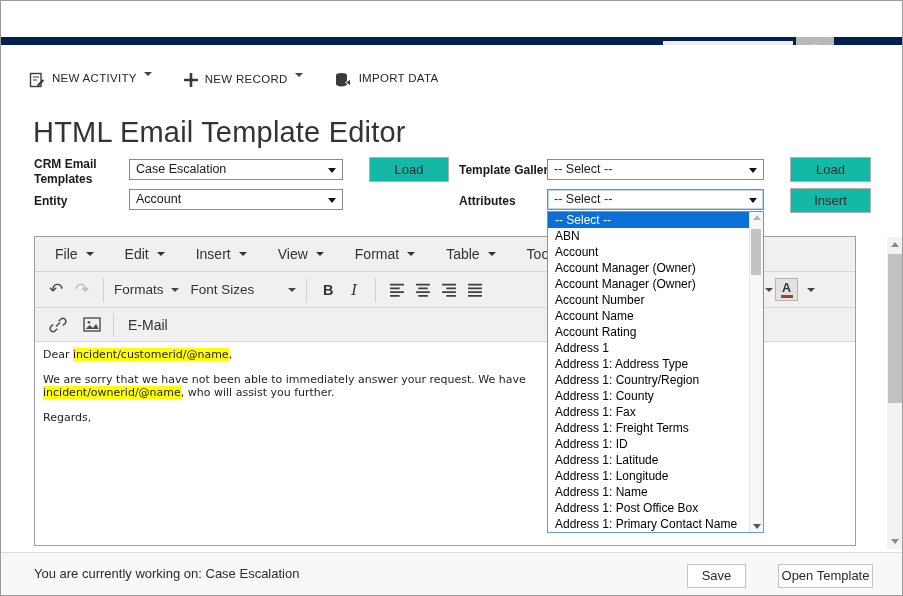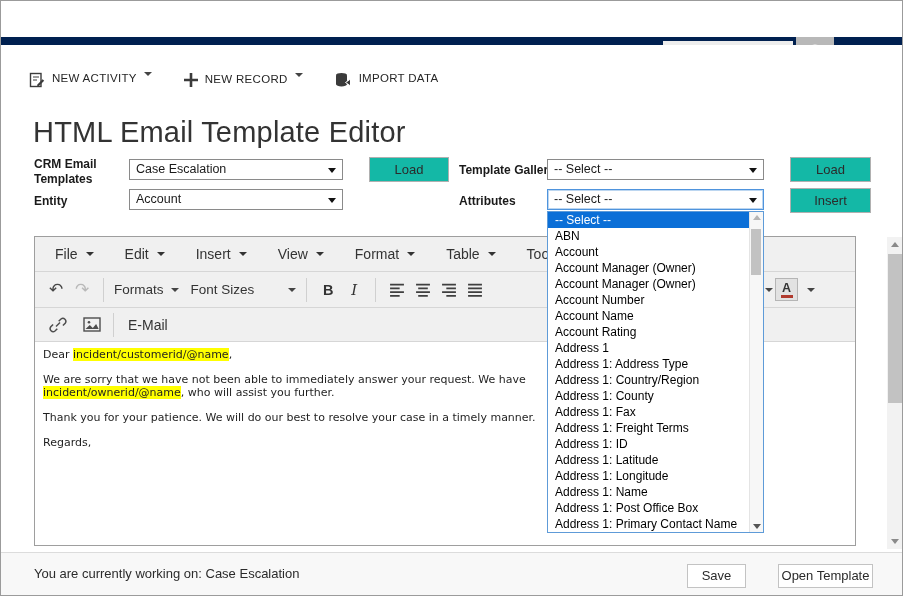--- a/index.html
+++ b/index.html
@@ -309,21 +309,20 @@
           </svg>
       </span>
       <span class="tb-sep"></span>
       <span class="email-tab">E-Mail</span>
     </div>
 
     <div class="content">
       <div class="email-line gap"><span>Dear </span><mark>incident/customerid/@name</mark><span>,</span></div>
       <div class="email-line">We are sorry that we have not been able to immediately answer your request. We have</div>
       <div class="email-line gap"><mark>incident/ownerid/@name</mark><span>, who will assist you further.</span></div>
-      <div class="email-line gap">Thank you for your patience. We will do our best to resolve your case in a timely manner.</div>
       <div class="email-line">Regards,</div>
     </div>
   </div>
 
   <div class="dropdown">
     <div class="dd-items">
 
         <div class="dd-item selected"><span>-- Select --</span></div>
 
         <div class="dd-item"><span>ABN</span></div>

